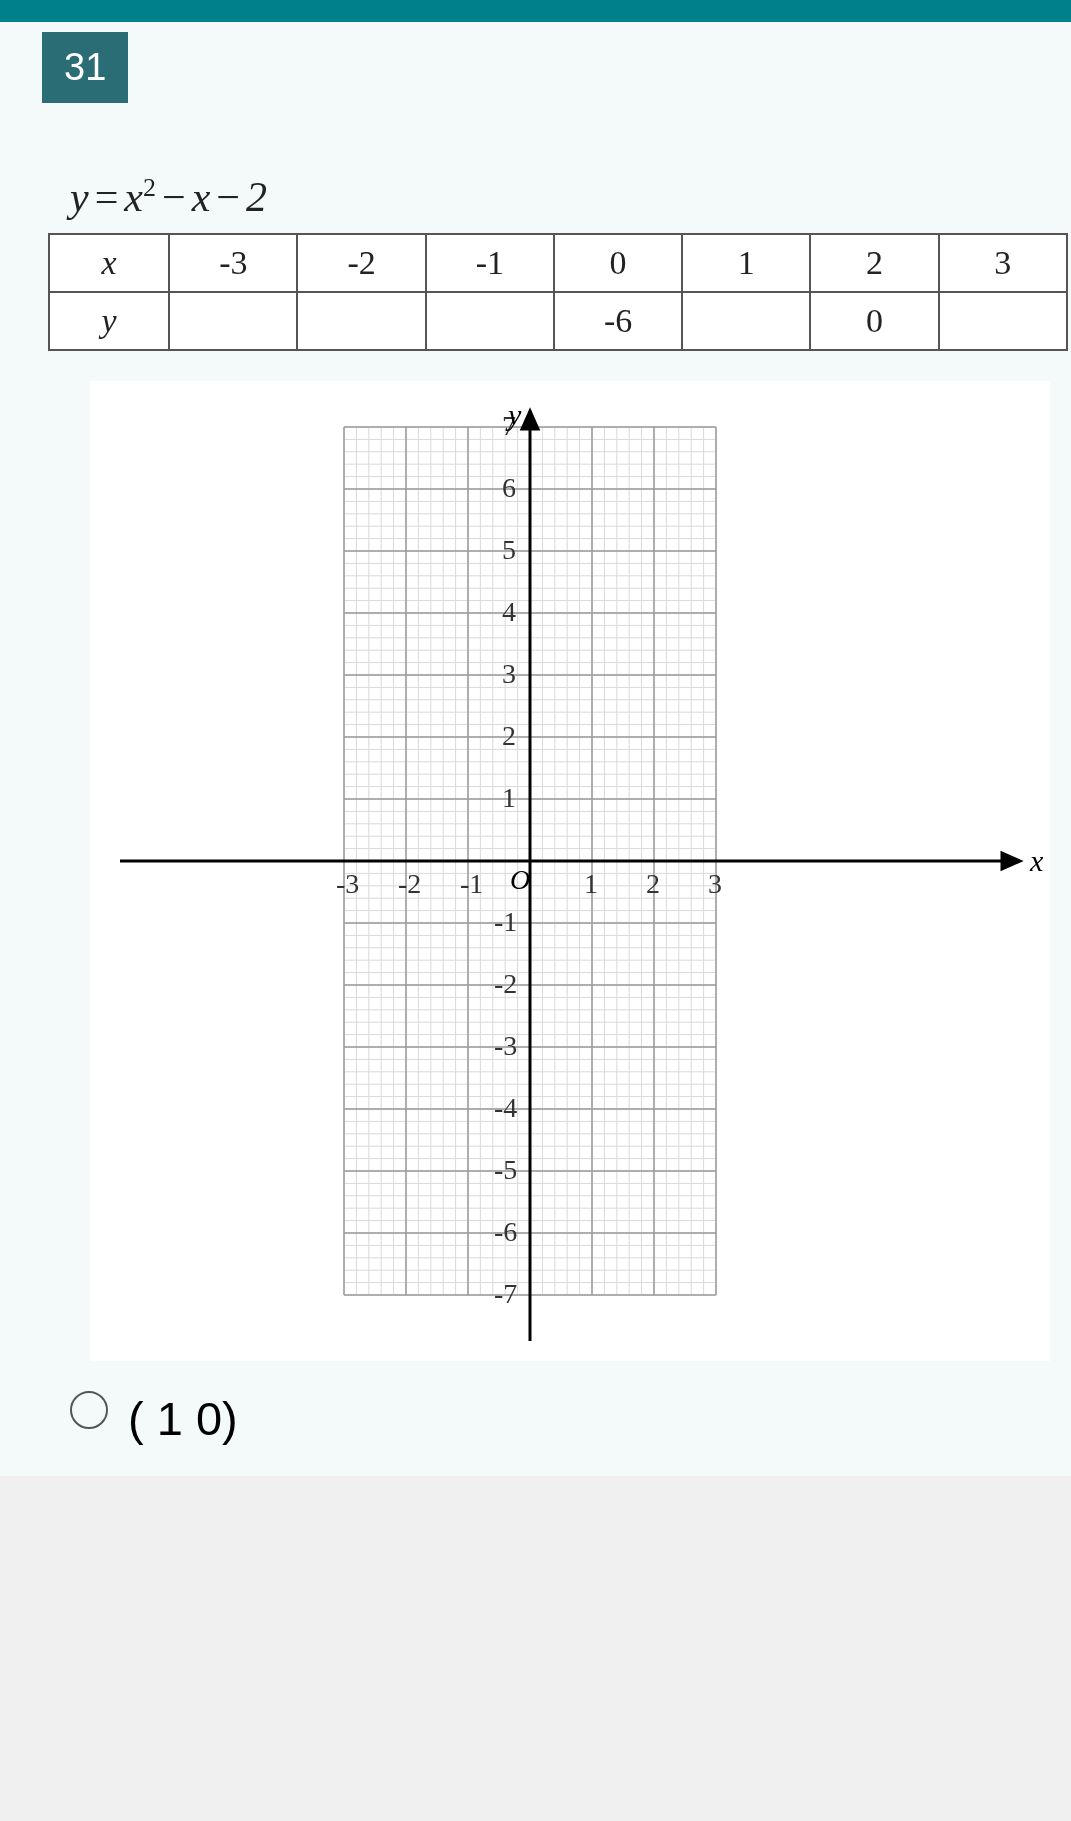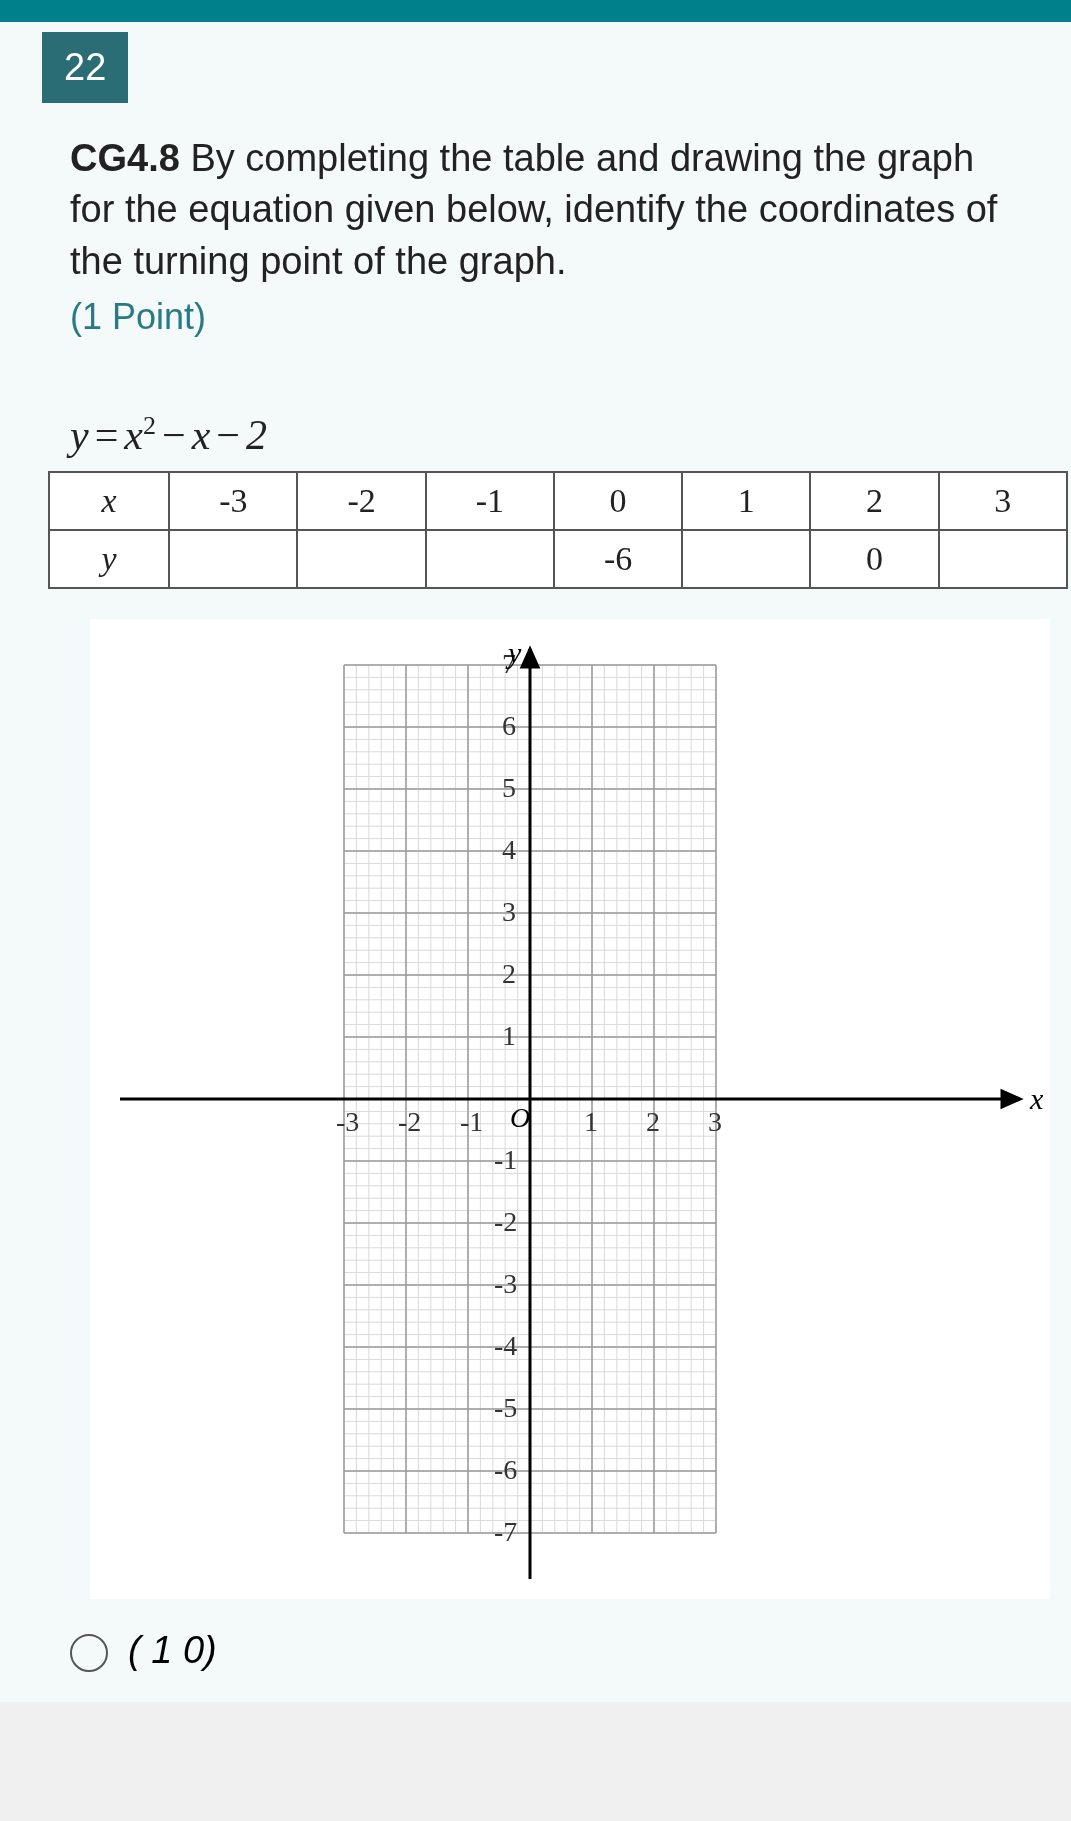--- a/index.html
+++ b/index.html
@@ -76,48 +76,43 @@
   table.values td { width: 128px; }
   .graph-wrap {
     margin: 20px 0 0 60px;
   }
   svg.graph {
     background: #fff;
     display: block;
   }
   .option-row {
     margin: 30px 40px 0 40px;
-    font-size: 38px;
+    font-size: 47px;
     display: flex;
-    align-items: flex-end;
+    align-items: flex-start;
     gap: 20px;
-    font-style: italic;
   }
   .radio-circle {
     width: 38px;
     height: 38px;
     border: 2px solid #555;
     border-radius: 50%;
     display: inline-block;
     flex-shrink: 0;
   }
 </style>
 </head>
 <body>
 
 <div class="page">
   <div class="top-bar"></div>
 
-  <div class="qnum-badge">22</div>
+  <div class="qnum-badge">31</div>
 
   <div class="content">
-    <div class="question-block">
-      <span class="question-code">CG4.8</span><span> By completing the table and drawing the graph for the equation given below, identify the coordinates of the turning point of the graph.</span>
-      <div class="points">(1 Point)</div>
-    </div>
 
     <div class="equation">
       <span>y</span><span class="op">=</span><span>x</span><span class="sup">2</span><span class="op">−</span><span>x</span><span class="op">−</span><span>2</span>
     </div>
 
     <div class="table-wrap">
       <table class="values">
         <tbody>
             <tr>
           <th>x</th>

